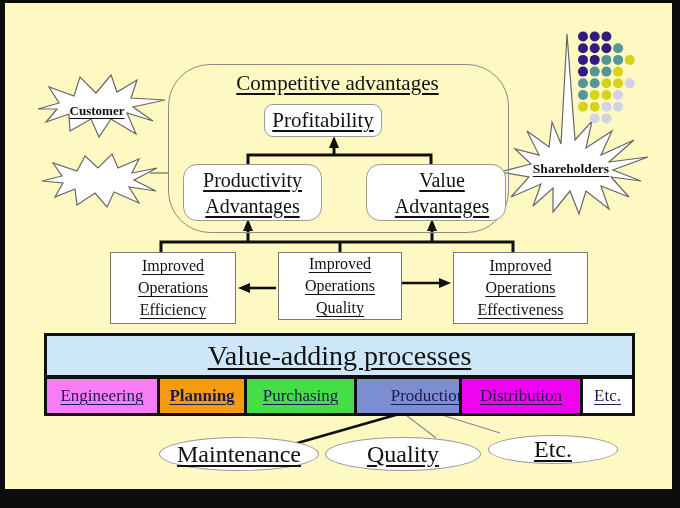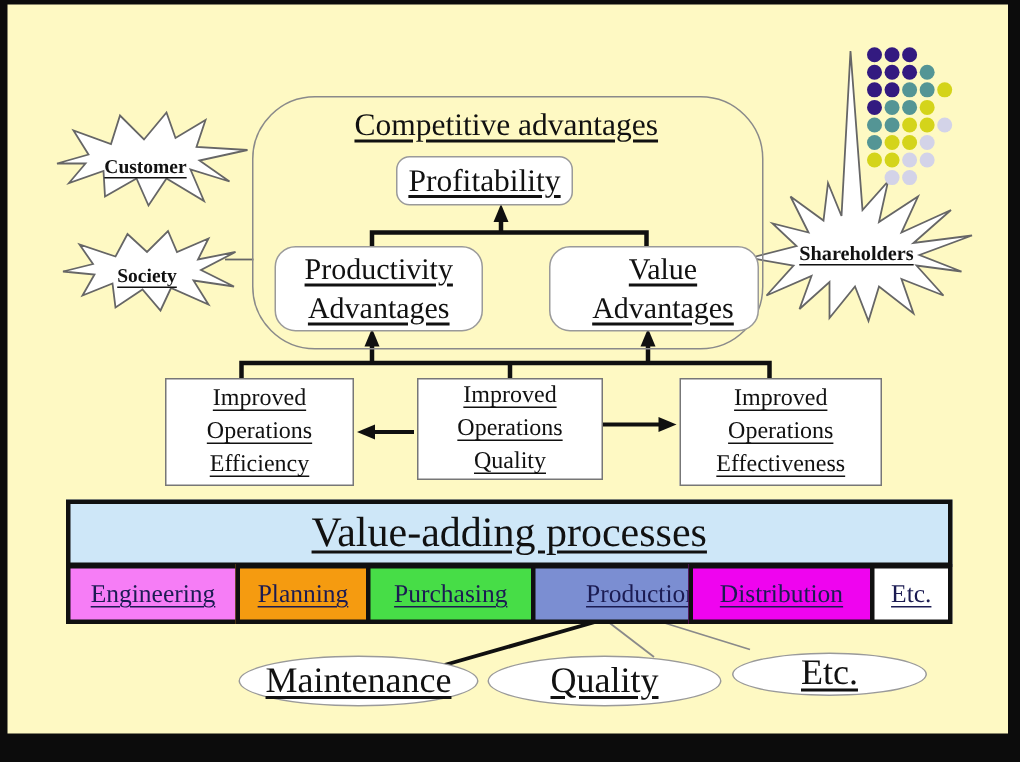--- a/index.html
+++ b/index.html
@@ -162,21 +162,21 @@
     <span class="u">Effectiveness</span>
   </div>
 
   <div class="abs va-bar" style="background: rgb(206, 231, 248);">
     <span class="u">Value-adding processes</span>
   </div>
   <div class="abs process-row">
     <div class="process-cell" style="background: rgb(246, 125, 246);">
         <span class="u">Engineering</span>
       </div>
-    <div class="process-cell" style="background: rgb(245, 155, 16);">
+    <div class="process-cell" style="background: rgb(245, 155, 16); font-weight: bold;">
         <span class="u">Planning</span>
       </div>
     <div class="process-cell" style="background: rgb(71, 221, 71);">
         <span class="u">Purchasing</span>
       </div>
     <div class="process-cell" style="background: rgb(123, 142, 210); padding-left: 40px;">
         <span class="u">Production</span>
       </div>
     <div class="process-cell" style="background: rgb(239, 4, 239);">
         <span class="u">Distribution</span>
@@ -190,20 +190,19 @@
     <span class="u">Maintenance</span>
   </div>
   <div class="abs ellipse el-quality">
     <span class="u">Quality</span>
   </div>
   <div class="abs ellipse el-etc">
     <span class="u">Etc.</span>
   </div>
 
   <div class="abs burst-label bl-customer u">Customer</div>
-  <div class="abs burst-label bl-society u">Society</div>
   <div class="abs burst-label bl-shareholders u">Shareholders</div>
 
   <div class="frame top"></div>
   <div class="frame left"></div>
   <div class="frame right"></div>
   <div class="frame bottom"></div>
 </div>
 
 </body></html>

